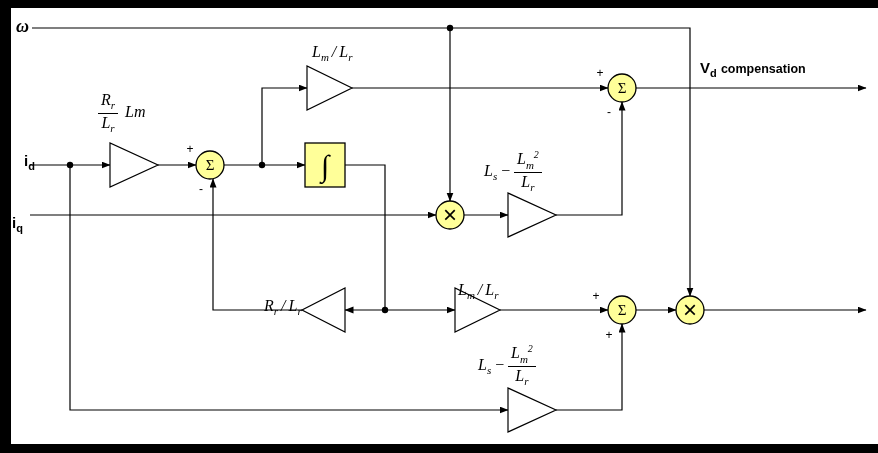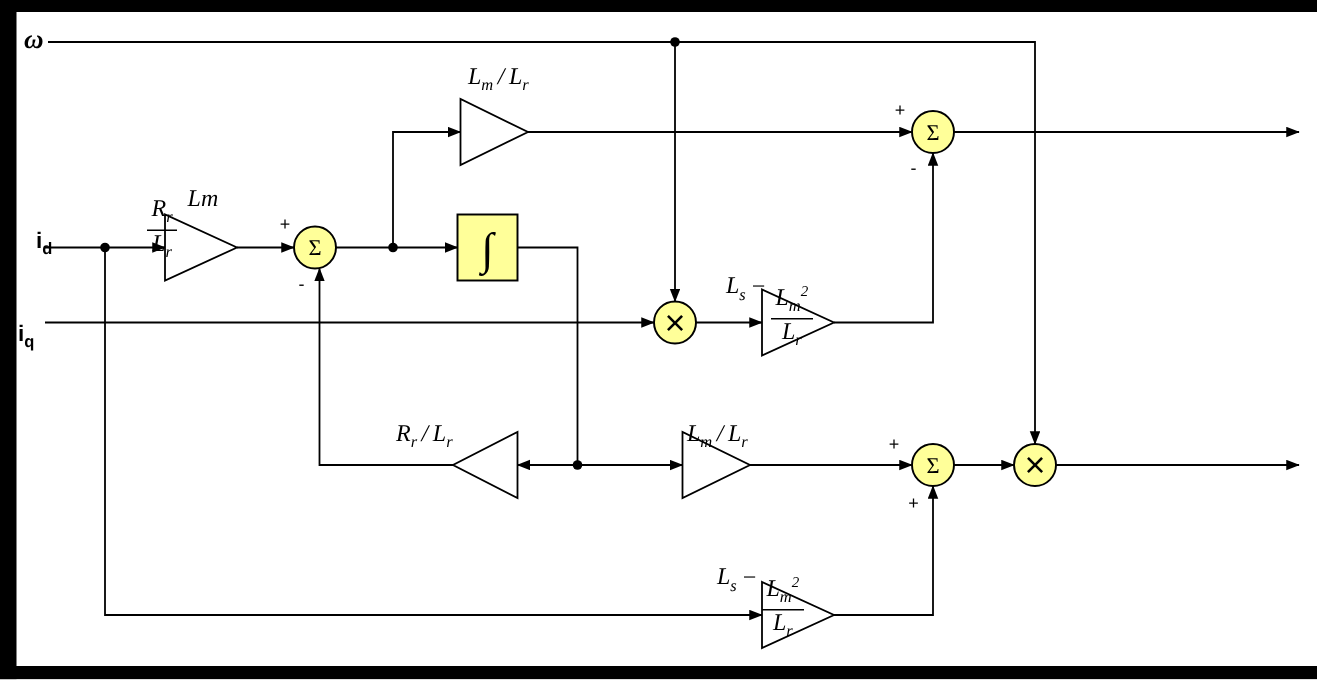--- a/index.html
+++ b/index.html
@@ -22,21 +22,21 @@
   .sig { font-weight:bold; font-size:15px; line-height:1.1; }
   .sig sub { font-size:11px; }
   .sig .suffix { font-size:12.5px; font-weight:bold; }
   .omega { font-family:"Liberation Serif",serif; font-weight:bold; font-style:italic; font-size:18px; }
   .math { font-family:"Liberation Serif",serif; font-style:italic; font-size:16px; line-height:1.1; }
   .math sub { font-size:11px; }
   .math sup { font-size:10px; }
   .math .op { margin:0 3px; }
   .math .factor { margin-left:7px; }
   .frac { display:inline-block; vertical-align:middle; text-align:center; line-height:1.05; }
-  .frac .num { display:block; border-bottom:1px solid #000; padding:0 3px 1px;margin-top:40px; }
+  .frac .num { display:block; border-bottom:1px solid #000; padding:0 3px 1px; }
   .frac .den { display:block; padding-top:1px; }
 </style>
 </head>
 <body>
 
 <div id="stage">
 
   <div class="bar" id="bar-top"></div>
   <div class="bar" id="bar-left"></div>
   <div class="bar" id="bar-bottom"></div>
@@ -103,39 +103,40 @@
     <text class="sign" x="596" y="300">+</text>
     <text class="sign" x="609" y="339">+</text>
   </svg>
 
   <div class="lbl omega" style="left:16px; top:16px">ω</div>
 
   <div class="lbl sig" style="left:24px; top:153px"><span>i</span><sub>d</sub></div>
 
   <div class="lbl sig" style="left:12px; top:215px"><span>i</span><sub>q</sub></div>
 
+  <div class="lbl sig" style="left:700px; top:60px"><span>V</span><sub>d</sub> <span class="suffix">compensation</span></div>
 
 
   <div class="lbl math" style="left:98px; top:92px">
     <span class="frac">
       <span class="num"><span>R</span><sub>r</sub></span>
       <span class="den"><span>L</span><sub>r</sub></span>
     </span><span class="factor">Lm</span>
   </div>
 
   <div class="lbl math" style="left:312px; top:43px"><span>L</span><sub>m</sub><span class="op">/</span><span>L</span><sub>r</sub></div>
 
   <div class="lbl math" style="left:484px; top:150px">
     <span>L</span><sub>s</sub><span class="op">−</span><span class="frac">
       <span class="num"><span>L</span><sub>m</sub><sup>2</sup></span>
       <span class="den"><span>L</span><sub>r</sub></span>
     </span>
   </div>
 
-  <div class="lbl math" style="left:264px; top:281px"><span>R</span><sub>r</sub><span class="op">/</span><span>L</span><sub>r</sub></div>
+  <div class="lbl math" style="left:264px; top:297px"><span>R</span><sub>r</sub><span class="op">/</span><span>L</span><sub>r</sub></div>
 
   <div class="lbl math" style="left:458px; top:281px"><span>L</span><sub>m</sub><span class="op">/</span><span>L</span><sub>r</sub></div>
 
   <div class="lbl math" style="left:478px; top:344px">
     <span>L</span><sub>s</sub><span class="op">−</span><span class="frac">
       <span class="num"><span>L</span><sub>m</sub><sup>2</sup></span>
       <span class="den"><span>L</span><sub>r</sub></span>
     </span>
   </div>
 

